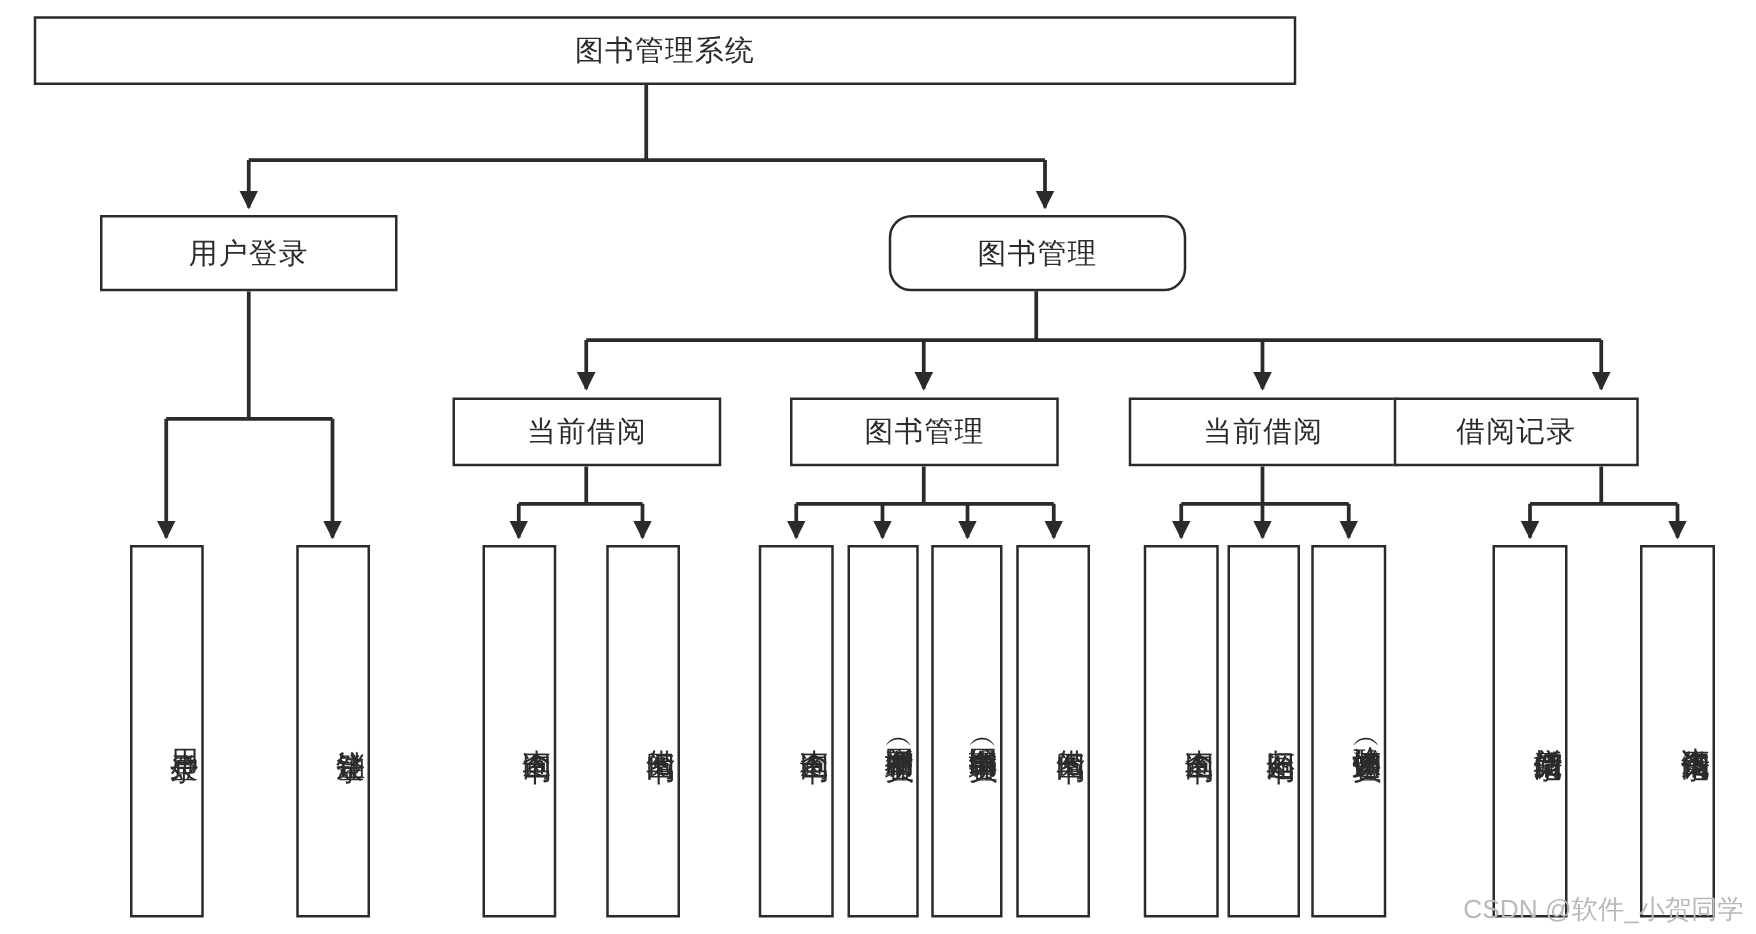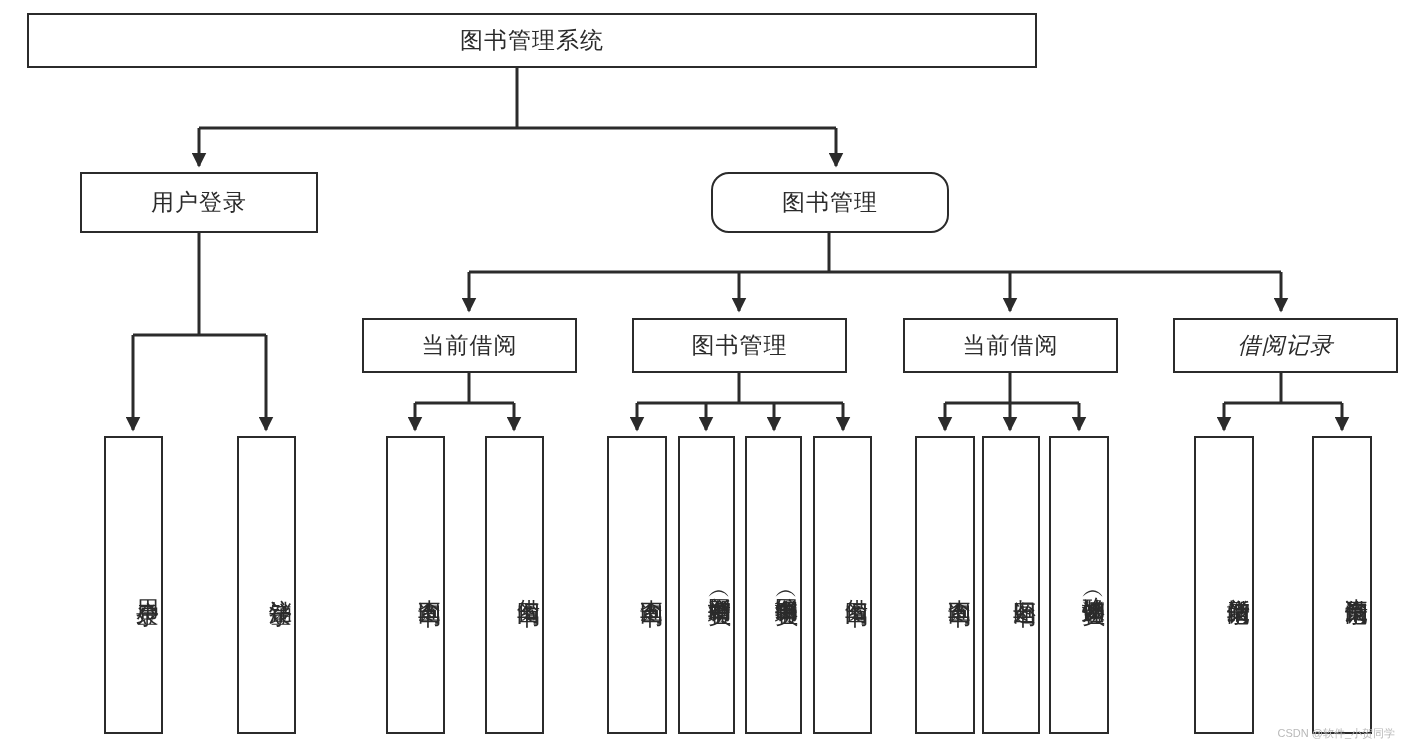--- a/index.html
+++ b/index.html
@@ -54,21 +54,21 @@
     overflow: hidden;
   }
   .node.vert.tall-text {
     letter-spacing: 1px;
     padding-top: 6px;
   }
   #watermark {
     position: absolute;
     right: 10px;
     bottom: 6px;
-    font-size: 11px;
+    font-size: 21px;
     color: #b9b9b9;
     white-space: nowrap;
     user-select: none;
   }
 </style>
 </head>
 <body>
 
 <div id="diagram-root">
 
@@ -127,21 +127,21 @@
   <div class="node horiz" style="left:80px; top:172px; width:238px; height:61px;">用户登录</div>
 
   <div class="node horiz" style="left:711px; top:172px; width:238px; height:61px;border-radius:18px;">图书管理</div>
 
   <div class="node horiz" style="left:362px; top:318px; width:215px; height:55px;">当前借阅</div>
 
   <div class="node horiz" style="left:632px; top:318px; width:215px; height:55px;">图书管理</div>
 
   <div class="node horiz" style="left:903px; top:318px; width:215px; height:55px;">当前借阅</div>
 
-  <div class="node horiz" style="left:1173px; top:318px; width:225px; height:55px;font-style:italic;">借阅记录</div>
+  <div class="node horiz" style="left:1115px; top:318px; width:196px; height:55px;">借阅记录</div>
 
   <div class="node vert" style="left:104px; top:436px; width:59px; height:298px;">用户登录</div>
 
   <div class="node vert" style="left:237px; top:436px; width:59px; height:298px;">注销登录</div>
 
   <div class="node vert" style="left:386px; top:436px; width:59px; height:298px;">查询图书</div>
 
   <div class="node vert" style="left:485px; top:436px; width:59px; height:298px;">借阅图书</div>
 
   <div class="node vert" style="left:607px; top:436px; width:60px; height:298px;">查询图书</div>

